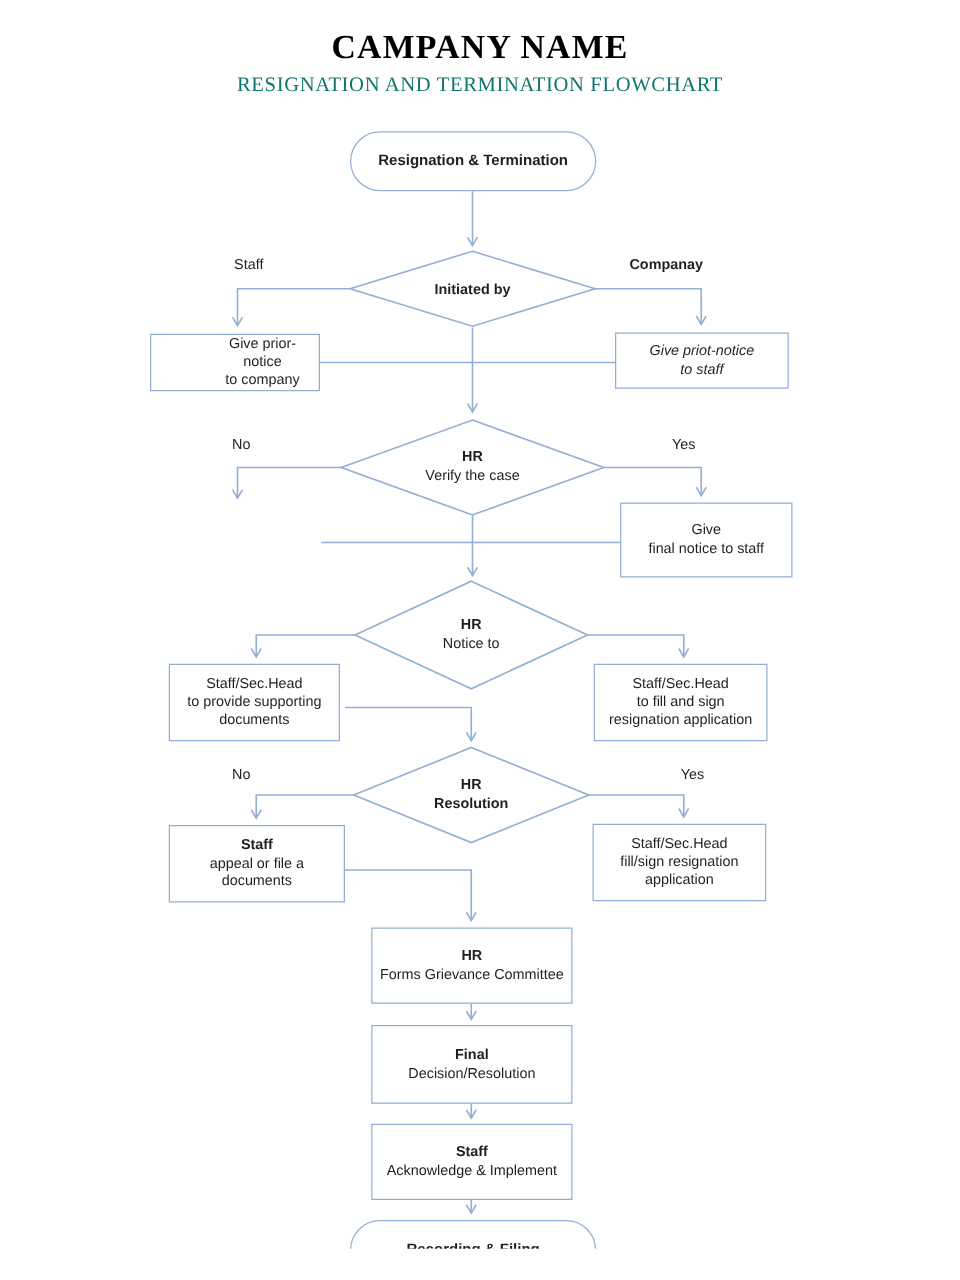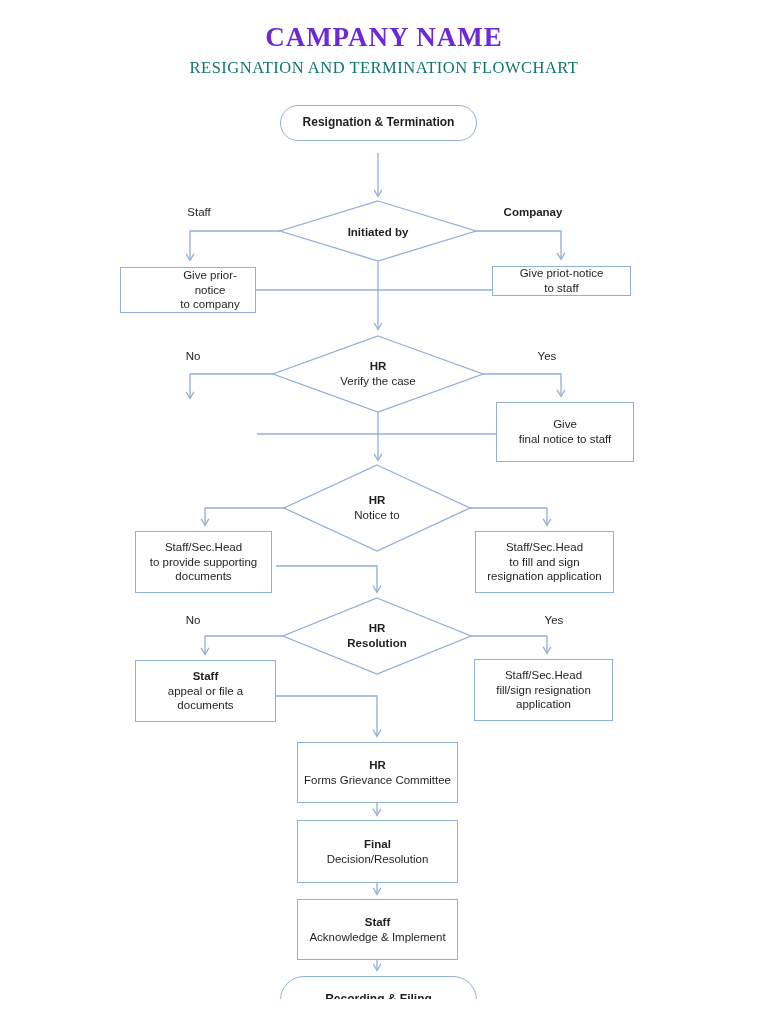--- a/index.html
+++ b/index.html
@@ -1,20 +1,20 @@
 <!DOCTYPE html>
 <html><head>
 <meta charset="utf-8">
 <style>
   html,body{margin:0;padding:0;background:#fff;}
   .page{position:relative;width:768px;height:1024px;background:#ffffff;overflow:hidden;
         font-family:"Liberation Sans",sans-serif;color:#1f1f1f;}
   .doc-title{position:absolute;left:0;top:22px;width:768px;text-align:center;
              font-family:"Liberation Serif",serif;font-weight:bold;font-size:27px;
-             letter-spacing:1px;color:#6d28d9;}
+             letter-spacing:1px;color:#000000;}
   .doc-subtitle{position:absolute;left:0;top:58px;width:768px;text-align:center;
                 font-family:"Liberation Serif",serif;font-size:16.5px;letter-spacing:.5px;color:#0f766e;}
   svg.wires{position:absolute;left:0;top:0;width:768px;height:1024px;}
   .node{position:absolute;box-sizing:border-box;border:1.3px solid #92afd6;background:#fff;
         display:flex;align-items:center;justify-content:center;text-align:center;
         font-size:11.5px;line-height:1.3;padding:2px 4px;}
   .stadium{border-radius:24px;font-weight:bold;font-size:12px;}
   .clip{position:absolute;overflow:hidden;}
   .clip .node{position:absolute;left:0;top:0;}
   .dtext{position:absolute;display:flex;flex-direction:column;align-items:center;justify-content:center;
@@ -69,31 +69,31 @@
       <path d="M377 960 V970" marker-end="url(#arr)"></path>
     </g>
     <g fill="#ffffff" stroke="#92afd6" stroke-width="1.3">
       <polygon points="378,201 476,231 378,261 280,231"></polygon>
       <polygon points="378,336 483,374 378,412 273,374"></polygon>
       <polygon points="377,465 470,508 377,551 284,508"></polygon>
       <polygon points="377,598 471,636 377,674 283,636"></polygon>
     </g>
   </svg>
 
-  <div class="node stadium" style="left:280px;top:105px;width:197px;height:36px;">
+  <div class="node stadium" style="left:280px;top:105px;width:197px;height:48px;">
     <span>Resignation &amp; Termination</span>
   </div>
 
   <div class="dtext bold" style="left:288px;top:211px;width:180px;height:42px;">Initiated by</div>
   <div class="blabel" style="left:169px;top:206px;width:60px;">Staff</div>
   <div class="blabel" style="left:493px;top:206px;width:80px;font-weight:bold;">Companay</div>
 
   <div class="node pre" style="left:120px;top:267px;width:136px;height:46px;padding-left:48px;">Give prior-notice
 to company</div>
-  <div class="node pre" style="left:492px;top:266px;width:139px;height:30px;">Give priot-notice
+  <div class="node pre" style="left:492px;top:266px;width:139px;height:45px;font-style:italic;">Give priot-notice
 to staff</div>
 
   <div class="dtext" style="left:293px;top:348px;width:170px;height:52px;">
     <span class="bold">HR</span>
     <span>Verify the case</span>
   </div>
   <div class="blabel" style="left:167px;top:350px;width:52px;">No</div>
   <div class="blabel" style="left:521px;top:350px;width:52px;">Yes</div>
 
   <div class="node pre" style="left:496px;top:402px;width:138px;height:60px;">Give

